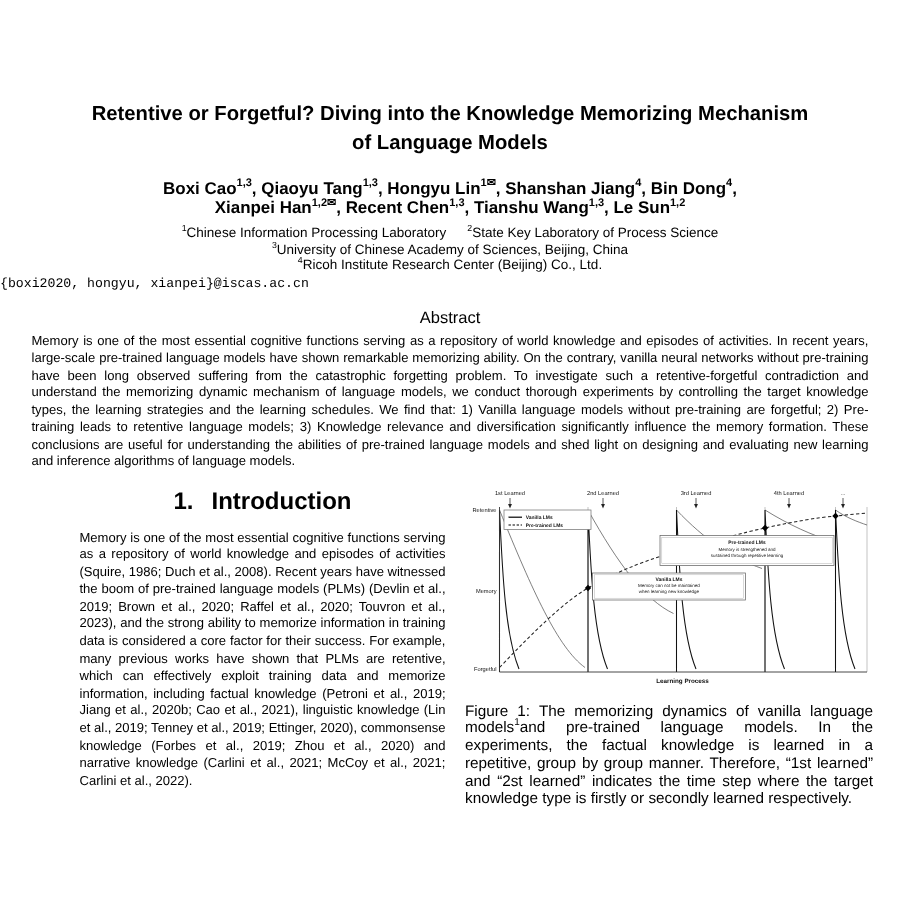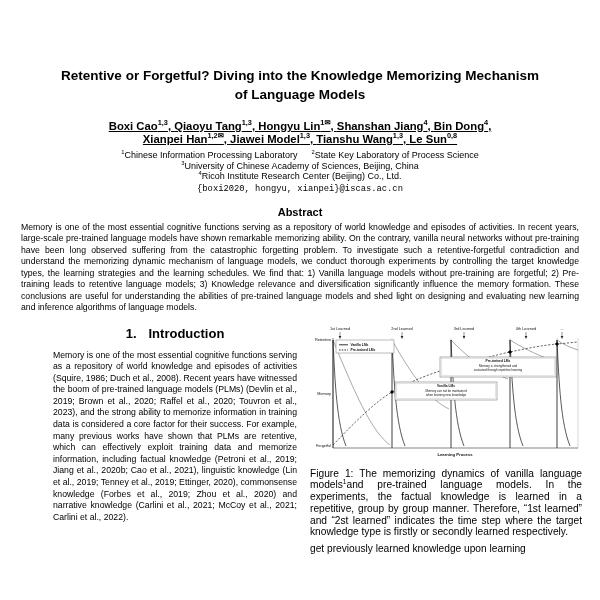--- a/index.html
+++ b/index.html
@@ -7,35 +7,35 @@
     width:600px; height:600px; background:#ffffff; color:#000;
     font-family:"Liberation Sans", sans-serif; overflow:hidden;
     position:relative; box-sizing:border-box; padding-top:66px;
     margin:0 auto;
   }
   .title {
     text-align:center; font-weight:bold; font-size:13.5px; line-height:19px;
     max-width:478px; margin:0 auto;
   }
   .authors-wrap { margin-top:16px; }
-  .author-line { text-align:center; font-weight:bold; font-size:11.3px; line-height:13px;text-decoration:underline; }
+  .author-line { text-align:center; font-weight:bold; font-size:11.3px; line-height:13px; }
   sup { font-size:65%; line-height:0; }
   .affil-block { margin-top:4px; }
   .affil { text-align:center; font-size:9px; line-height:10.5px; }
   .affil .gap { display:inline-block; width:14px; }
-  .email { text-align:center; font-family:"Liberation Mono", monospace; font-size:8.8px; margin-top:2px; }
-  .abs-head { text-align:center; font-weight:bold; font-size:11px; margin-top:12px; }
+  .email { font-family:"Liberation Mono", monospace; font-size:8.8px; margin-top:2px; }
+  .abs-head { text-align:center; font-weight:normal; font-size:11px; margin-top:12px; }
   .abs-text { margin:4px 21px 0 21px; font-size:8.7px; line-height:11.5px; text-align:justify; }
   .it { }
   .keywords { margin:11px 21px 0 21px; font-size:9px; }
   .kw-label { font-weight:bold; }
   .columns { display:flex; margin-top:10px; padding:0 15px 0 53px; gap:13px; box-sizing:border-box; }
   .col-left { width:244px; flex:0 0 244px; }
   .col-right { width:272px; flex:0 0 272px; }
-  .sec-head { text-align:center; font-size:13px; font-weight:bold; margin:2px 0 9px 0; }
+  .sec-head { text-align:center; font-size:16px; font-weight:bold; margin:2px 0 9px 0; }
   .sec-title { margin-left:12px; }
   .body-text { font-size:8.7px; line-height:11.6px; text-align:justify; }
   .fig-caption { font-size:10.2px; line-height:11.8px; text-align:justify; margin-top:6px; }
   .fragment { font-size:10.2px; line-height:11.8px; margin-top:5px; text-align:justify; }
   svg text { font-family:"Liberation Sans", sans-serif; fill:#111; }
   .ftop { font-size:3.8px; }
   .fylab { font-size:3.8px; }
   .fxlab { font-size:4.2px; font-weight:bold; }
   .fleg { font-size:3.3px; font-weight:bold; }
   .fboxtitle { font-size:3.3px; font-weight:bold; }
@@ -43,21 +43,21 @@
 </style>
 </head>
 <body>
 
 <div class="page">
 
   <div class="title">Retentive or Forgetful? Diving into the Knowledge Memorizing Mechanism of Language Models</div>
 
   <div class="authors-wrap">
     <div class="author-line"><span>Boxi Cao</span><sup>1,3</sup><span>, </span><span>Qiaoyu Tang</span><sup>1,3</sup><span>, </span><span>Hongyu Lin</span><sup>1✉</sup><span>, </span><span>Shanshan Jiang</span><sup>4</sup><span>, </span><span>Bin Dong</span><sup>4</sup><span>,</span></div>
-    <div class="author-line"><span>Xianpei Han</span><sup>1,2✉</sup><span>, </span><span>Jiawei Model</span><sup>1,3</sup><span>, </span><span>Tianshu Wang</span><sup>1,3</sup><span>, </span><span>Le Sun</span><sup>0,8</sup><span></span></div>
+    <div class="author-line"><span>Xianpei Han</span><sup>1,2✉</sup><span>, </span><span>Recent Chen</span><sup>1,3</sup><span>, </span><span>Tianshu Wang</span><sup>1,3</sup><span>, </span><span>Le Sun</span><sup>1,2</sup><span></span></div>
   </div>
 
   <div class="affil-block">
     <div class="affil"><sup>1</sup><span>Chinese Information Processing Laboratory</span><span class="gap"></span><sup>2</sup><span>State Key Laboratory of Process Science</span></div>
     <div class="affil"><sup>3</sup><span>University of Chinese Academy of Sciences, Beijing, China</span></div>
     <div class="affil"><sup>4</sup><span>Ricoh Institute Research Center (Beijing) Co., Ltd.</span></div>
     <div class="email">{boxi2020, hongyu, xianpei}@iscas.ac.cn</div>
   </div>
 
   <div class="abs-head">Abstract</div>
@@ -151,17 +151,16 @@
           <text class="fboxline" x="136" y="71.6" text-anchor="middle">when learning new knowledge</text>
         </g>
 
         <text class="fylab" x="21" y="17" text-anchor="end">Retentive</text>
         <text class="fylab" x="21" y="71" text-anchor="end">Memory</text>
         <text class="fylab" x="21" y="123" text-anchor="end">Forgetful</text>
         <text class="fxlab" x="145" y="131.5" text-anchor="middle">Learning Process</text>
       </svg>
 
       <div class="fig-caption"><span>Figure 1: The memorizing dynamics of vanilla language models</span><sup>1</sup><span>and pre-trained language models. In the experiments, the factual knowledge is learned in a repetitive, group by group manner. Therefore, “1st learned” and “2st learned” indicates the time step where the target knowledge type is firstly or secondly learned respectively.</span></div>
-      <div class="fragment">get previously learned knowledge upon learning</div>
     </div>
   </div>
 
 </div>
 
 </body></html>

